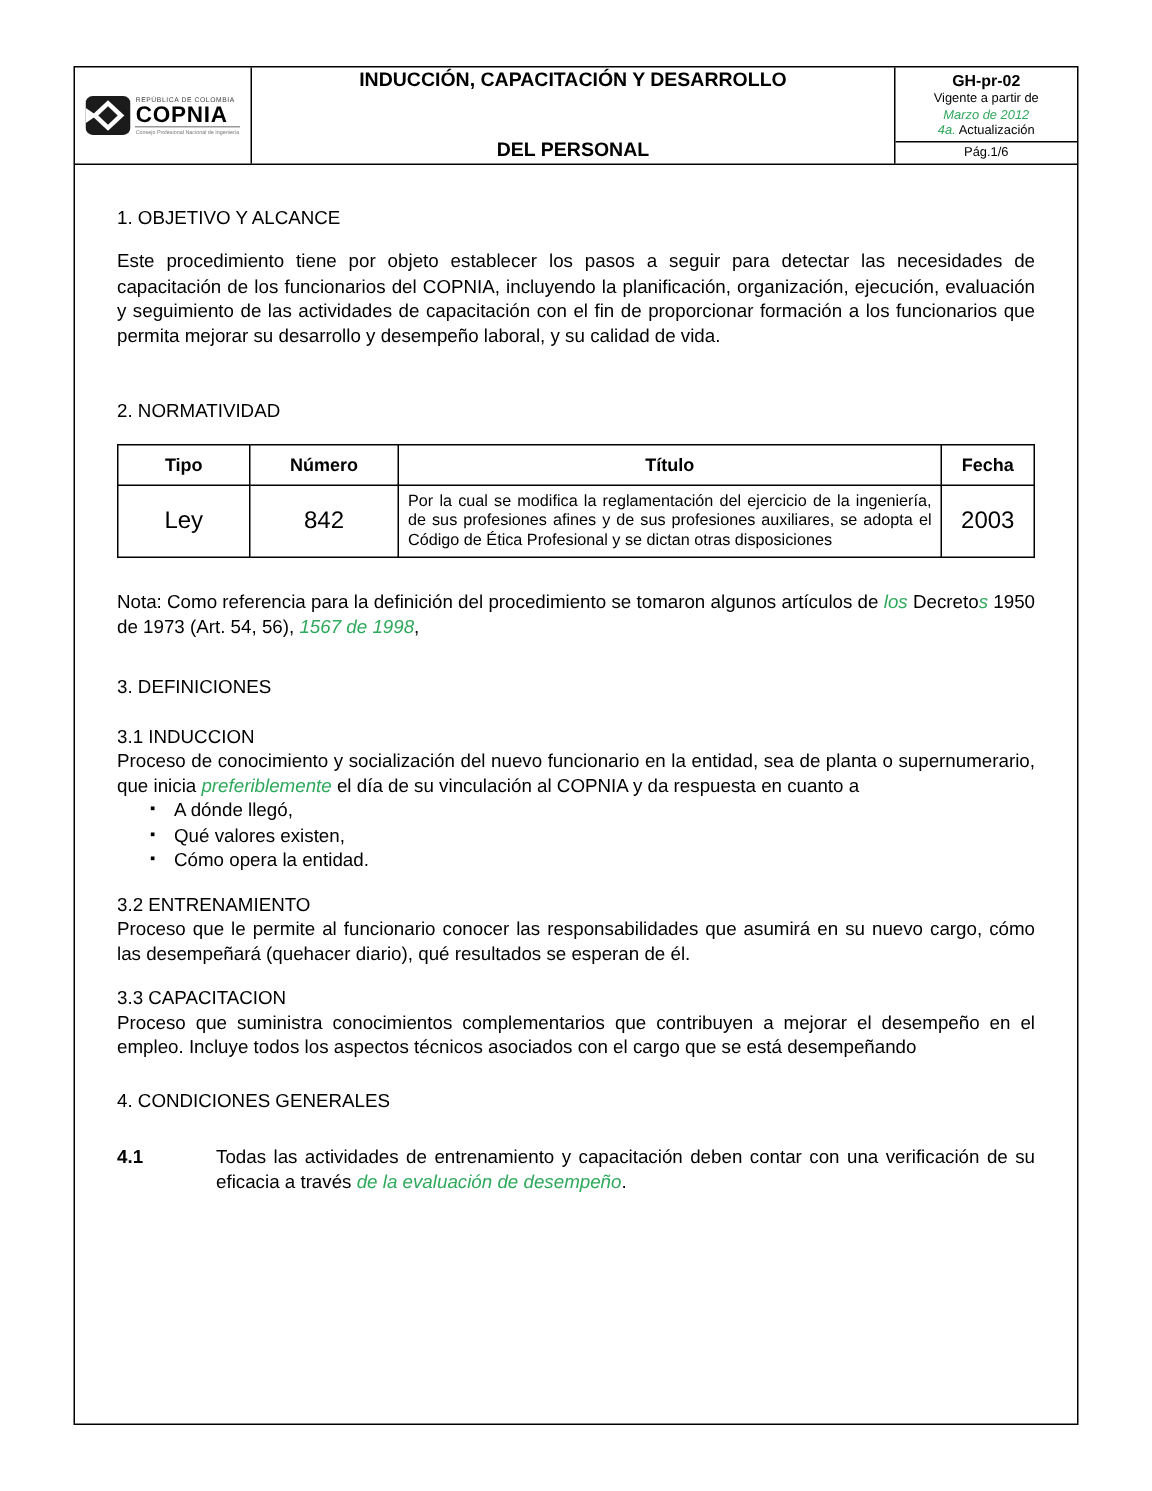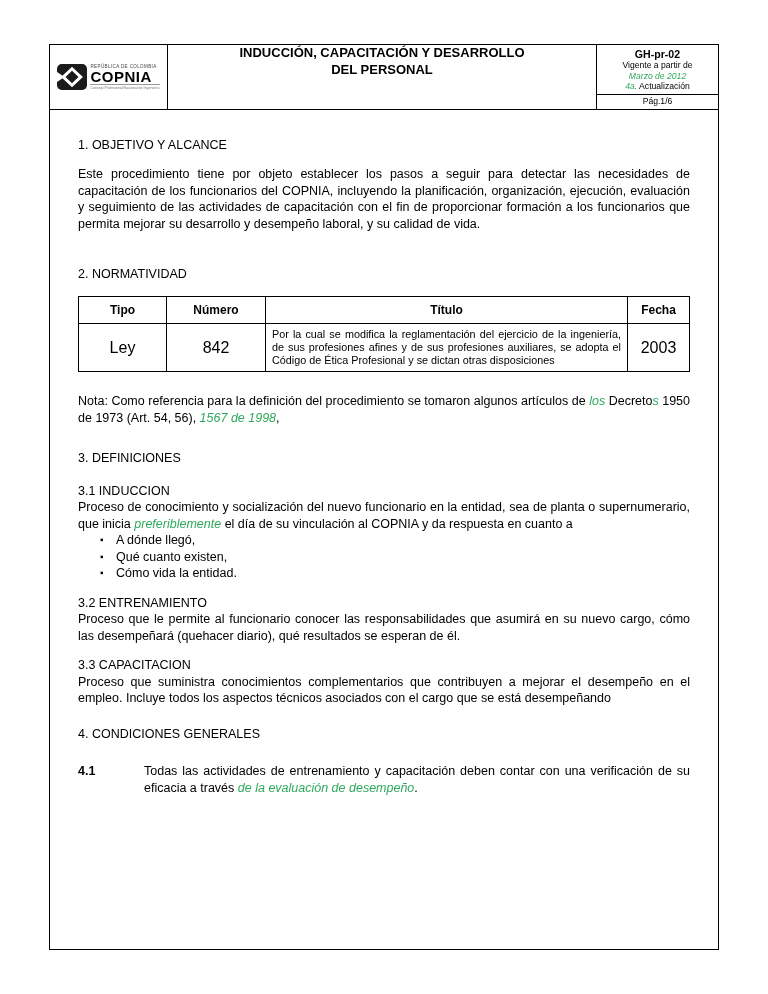--- a/index.html
+++ b/index.html
@@ -20,21 +20,21 @@
     display: flex; align-items: center; justify-content: center; padding: 5px 4px;
   }
   .logo-row { display: flex; align-items: center; gap: 3px; }
   .logo-mark svg { display: block; }
   .logo-text { display: flex; flex-direction: column; align-items: flex-start; }
   .logo-republic { font-size: 4.5px; letter-spacing: .4px; color: #444; white-space: nowrap; }
   .logo-name { font-size: 15px; font-weight: bold; letter-spacing: .5px; line-height: 15px; }
   .logo-tagline { font-size: 3.6px; color: #777; border-top: .5px solid #999; padding-top: 1px; white-space: nowrap; }
   .title-cell {
     flex: 1; border-right: 1px solid #000;
-    display: flex; flex-direction: column; align-items: center; justify-content: flex-start;
+    display: flex; flex-direction: column; align-items: center; justify-content: space-between;
     font-weight: bold; font-size: 13px; line-height: 16.5px; text-align: center;
   }
   .info-cell {
     width: 121px; display: flex; flex-direction: column;
     font-size: 8.6px; line-height: 10.6px; text-align: center;
   }
   .info-top { flex: 1; padding: 3px 2px 2px; }
   .info-code { font-weight: bold; font-size: 10.6px; line-height: 12px; }
   .info-page { border-top: 1px solid #000; padding: 1.5px 0 2px; }
 
@@ -147,25 +147,25 @@
 
     <div class="heading mt-sub1">3.1 INDUCCION</div>
     <p class="just"><span>Proceso de conocimiento y socialización del nuevo funcionario en la entidad, sea de planta o supernumerario, que inicia </span><span class="accent">preferiblemente</span><span> el día de su vinculación al COPNIA y da respuesta en cuanto a</span></p>
     <ul class="bullets">
       <li>
           <span class="bullet-marker">▪</span>
           <span>A dónde llegó,</span>
         </li>
       <li>
           <span class="bullet-marker">▪</span>
-          <span>Qué cuanto existen,</span>
+          <span>Qué valores existen,</span>
         </li>
       <li>
           <span class="bullet-marker">▪</span>
-          <span>Cómo vida la entidad.</span>
+          <span>Cómo opera la entidad.</span>
         </li>
     </ul>
 
     <div class="heading mt-sub">3.2 ENTRENAMIENTO</div>
     <p class="just">Proceso que le permite al funcionario conocer las responsabilidades que asumirá en su nuevo cargo, cómo las desempeñará (quehacer diario), qué resultados se esperan de él.</p>
 
     <div class="heading mt-sub">3.3 CAPACITACION</div>
     <p class="just">Proceso que suministra conocimientos complementarios que contribuyen a mejorar el desempeño en el empleo.  Incluye todos los aspectos técnicos asociados con el cargo que se está desempeñando</p>
 
     <div class="heading mt-cond">4. CONDICIONES GENERALES</div>

